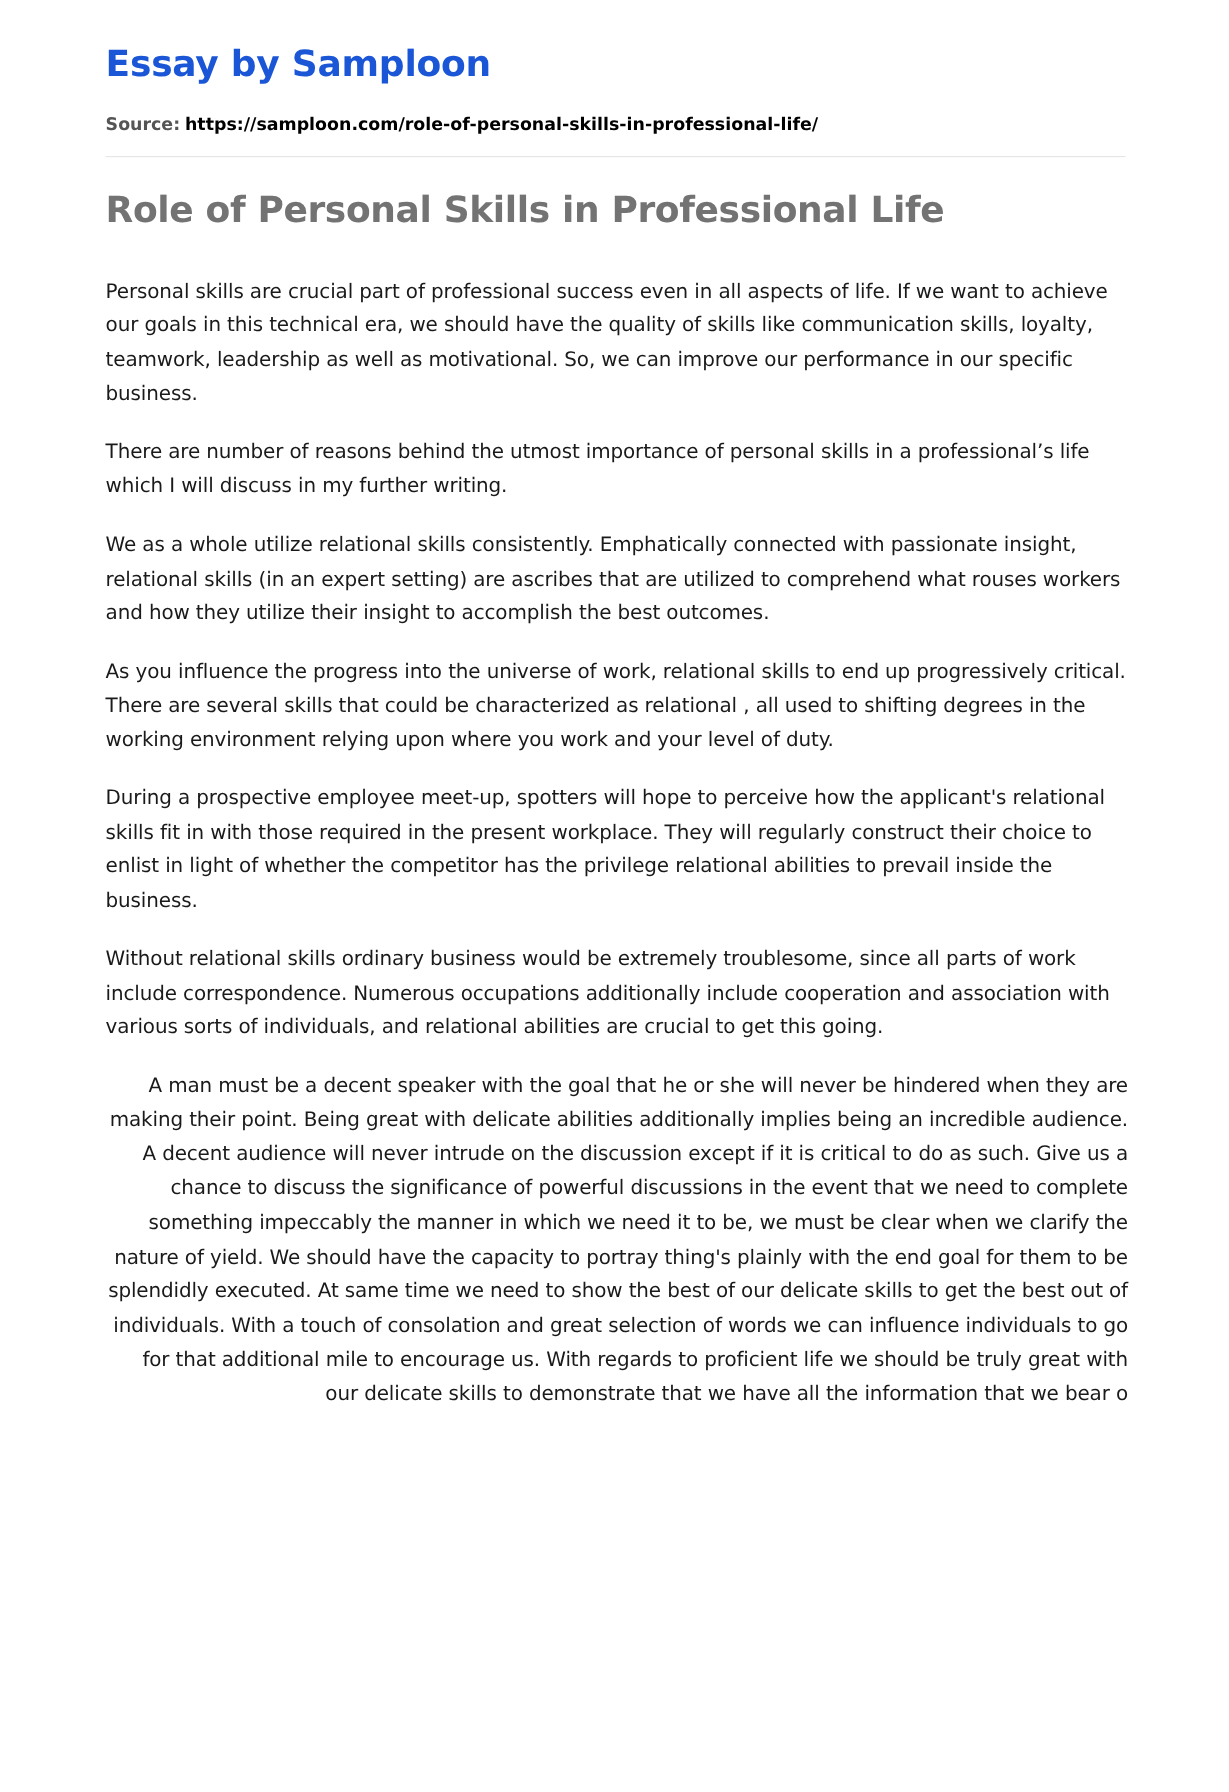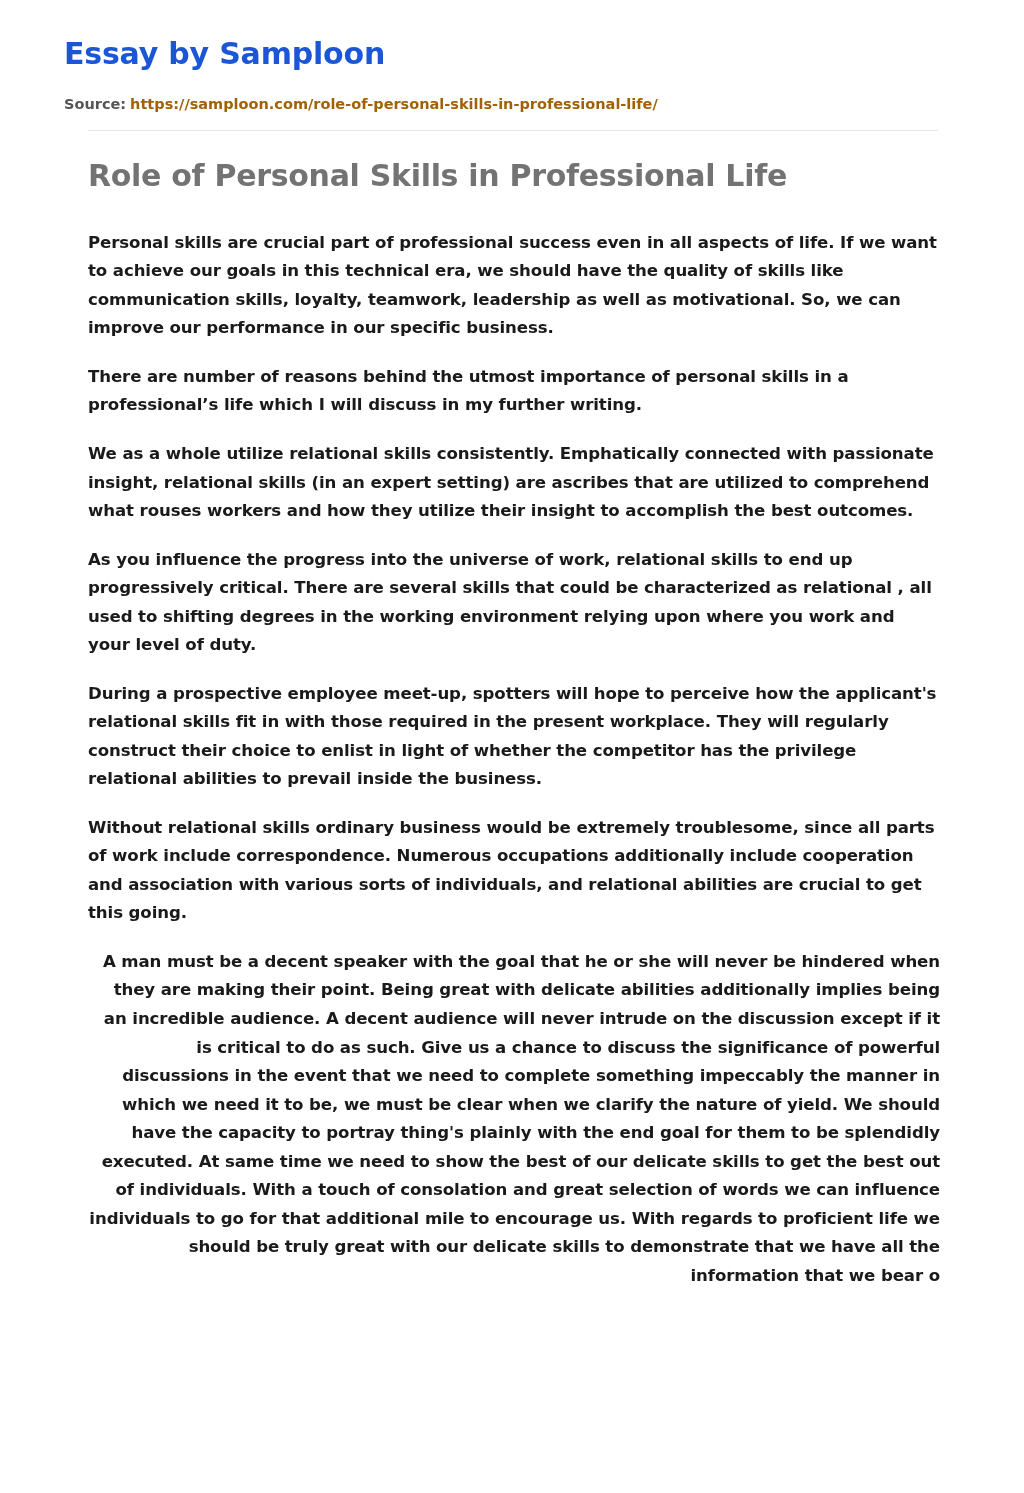--- a/index.html
+++ b/index.html
@@ -16,21 +16,21 @@
   }
   .page {
     width: 1024px;
     min-height: 1493px;
     box-sizing: border-box;
     padding: 0;
     position: relative;
     background: #ffffff;
   }
   .header {
-    padding: 30px 86px 0 64px;
+    padding: 30px 86px 0 88px;
   }
   .brand {
     font-size: 30px;
     font-weight: 700;
     color: #1a56d6;
     letter-spacing: -0.2px;
     line-height: 1.2;
     margin: 0;
     padding-top: 6px;
   }
@@ -38,21 +38,21 @@
     margin-top: 22px;
     font-size: 14.5px;
     line-height: 1.4;
     white-space: nowrap;
   }
   .source-label {
     color: #555555;
     font-weight: 700;
   }
   .source-url {
-    color: #a16207;
+    color: #000000;
     font-weight: 700;
     text-decoration: none;
     margin-left: 4px;
   }
   .divider {
     margin: 16px 88px 0 88px;
     width: 850px;
     height: 1px;
     background: #e6e6e6;
   }
@@ -65,21 +65,21 @@
     color: #737373;
     letter-spacing: -0.3px;
     margin: 26px 0 0 0;
     line-height: 1.25;
   }
   .body-copy {
     margin-top: 34px;
   }
   .body-copy p {
     font-size: 16.6px;
-    font-weight: 700;
+    font-weight: 400;
     line-height: 1.72;
     color: #1a1a1a;
     margin: 0 0 20px 0;
     letter-spacing: -0.1px;
     max-width: 855px;
   }
   .body-copy p:last-child {
     margin-bottom: 0;
     text-align: right;
   }

